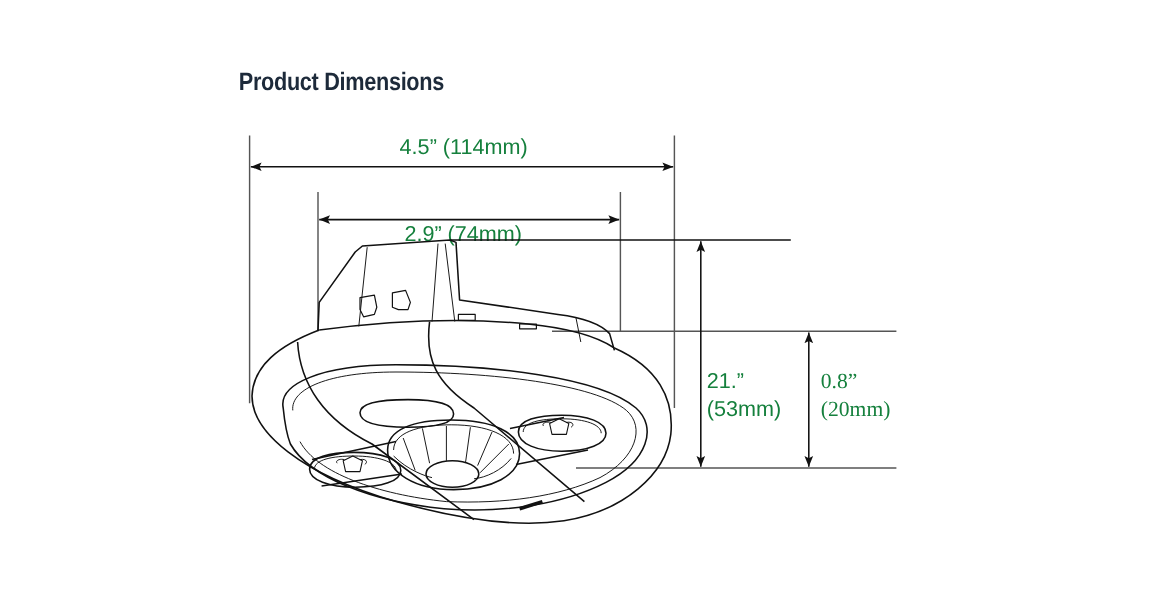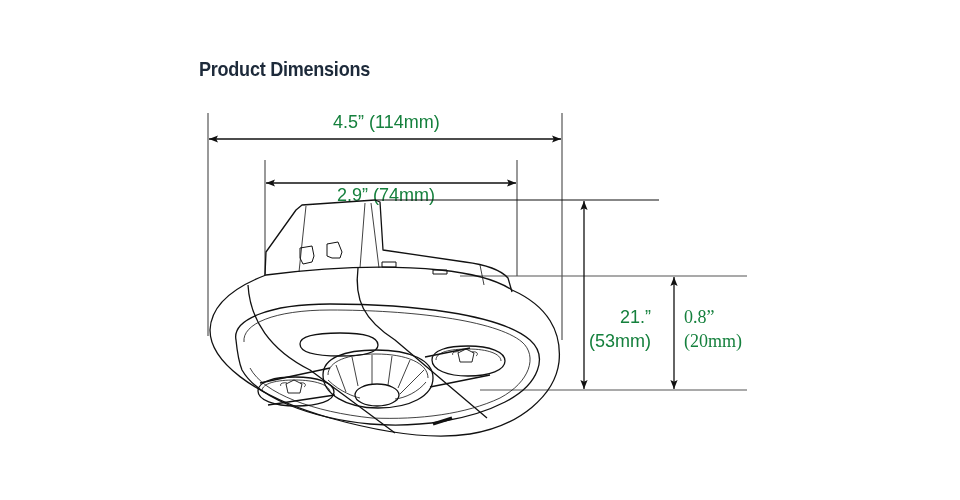--- a/index.html
+++ b/index.html
@@ -17,21 +17,21 @@
   svg.drawing { position: absolute; left: 0; top: 0; }
 </style>
 </head>
 <body>
 
 <div class="title">Product Dimensions</div>
 
 <div class="dim-label" style="left:333px; top:110px;">4.5” (114mm)</div>
 <div class="dim-label" style="left:337px; top:151px;margin-top:32px;">2.9” (74mm)</div>
 
-<div class="dim-label" style="left:589px; top:305px;text-align:right;">
+<div class="dim-label" style="left:589px; top:305px;">
   <div>21.”</div>
   <div>(53mm)</div>
 </div>
 <div class="dim-label" style="left:684px; top:305px;font-family:Liberation Serif, serif;">
   <div>0.8”</div>
   <div>(20mm)</div>
 </div>
 
 <svg class="drawing" width="960" height="500" viewBox="0 0 960 500">
   <defs>

